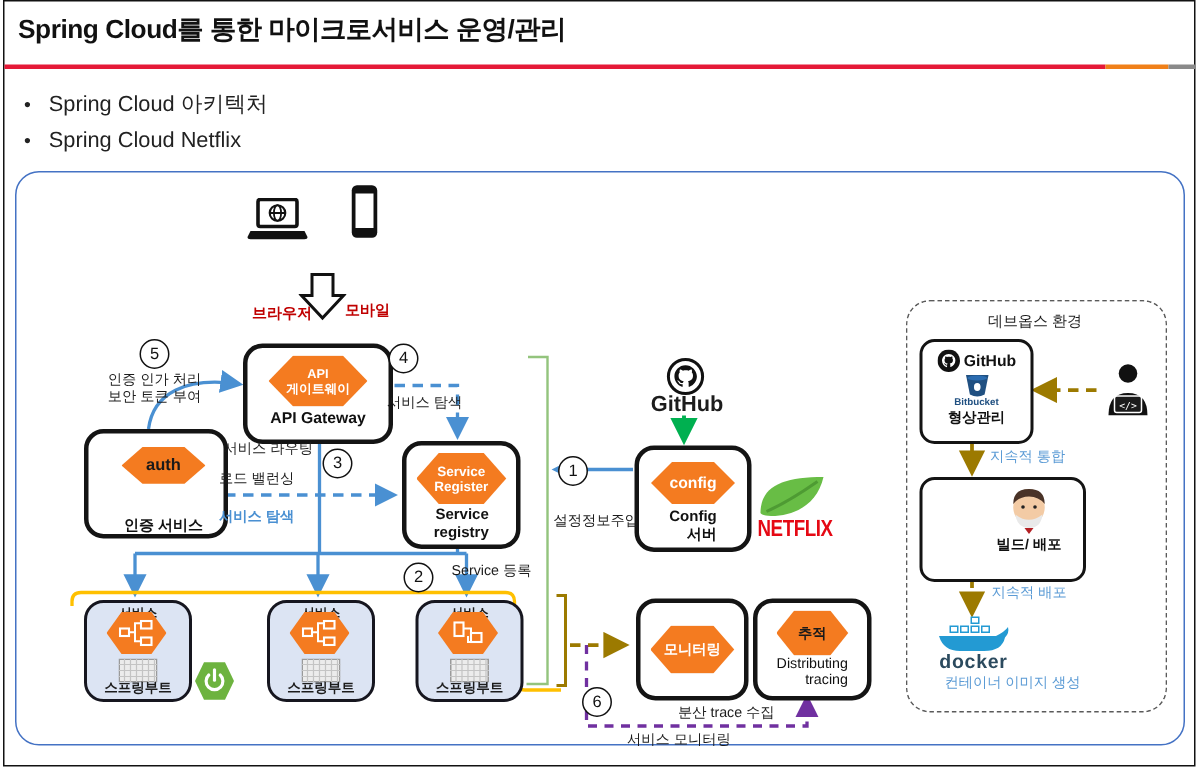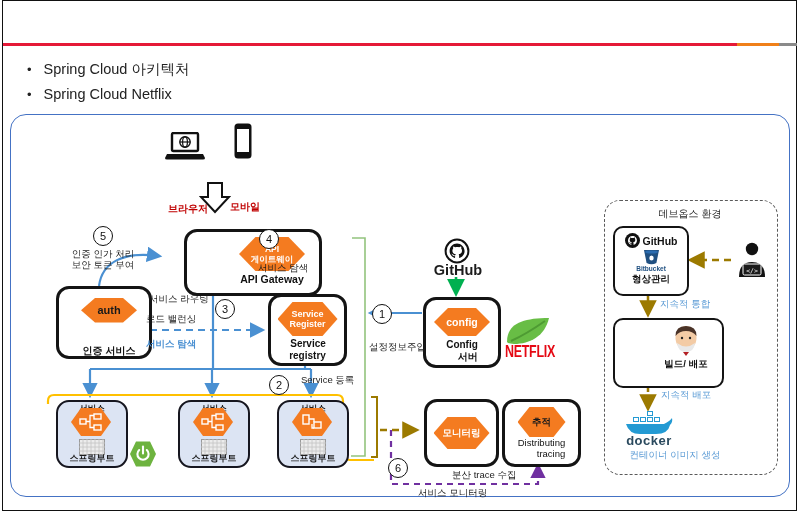--- a/index.html
+++ b/index.html
@@ -2,21 +2,21 @@
 <html><head>
 <meta charset="utf-8">
 <style>
   html,body{margin:0;padding:0;background:#fff;}
   .stage{position:relative;width:800px;height:517px;background:#fff;overflow:hidden;
          font-family:"Liberation Sans","DejaVu Sans",sans-serif;color:#111;}
   .frame{position:absolute;left:2px;top:0px;width:793px;height:509px;border:1.6px solid #111;}
   .abs{position:absolute;}
   .title{position:absolute;left:12px;top:7px;font-size:17.5px;font-weight:bold;letter-spacing:-0.3px;}
   .rule{position:absolute;top:43px;height:3px;}
-  .bullet{position:absolute;left:27px;font-size:14.5px;color:#222;}
+  .bullet{position:absolute;left:16px;font-size:14.5px;color:#222;}
   .bullet::before{content:"•";margin-right:12px;font-size:13px;}
   .panel{position:absolute;left:10px;top:114px;width:778px;height:381px;
          border:1.6px solid #4472c4;border-radius:16px;background:#fff;}
   .node{position:absolute;background:#fff;border:3px solid #141414;border-radius:13px;
         display:flex;flex-direction:column;align-items:center;}
   .svcnode{position:absolute;background:#dce4f3;border:2.5px solid #16161f;border-radius:13px;}
   .hex{background:#f47b20;clip-path:polygon(25% 0%,75% 0%,100% 50%,75% 100%,25% 100%,0% 50%);
        display:flex;flex-direction:column;align-items:center;justify-content:center;
        font-weight:bold;text-align:center;filter:drop-shadow(2px 2px 2px rgba(110,110,110,.45));}
   .num{position:absolute;width:18px;height:18px;border:1.5px solid #111;border-radius:50%;
@@ -31,20 +31,21 @@
   .devnode{position:absolute;background:#fff;border:2px solid #141414;border-radius:10px;
            display:flex;flex-direction:column;align-items:center;}
   svg{display:block;}
 </style>
 </head>
 <body>
 
 <div class="stage">
   <div class="frame"></div>
 
+  <div class="title">Spring Cloud를 통한 마이크로서비스 운영/관리</div>
   <div class="rule" style="left:3px;width:734px;background:#e51937;"></div>
   <div class="rule" style="left:737px;width:42px;background:#f08019;"></div>
   <div class="rule" style="left:779px;width:18px;background:#8a8a8a;"></div>
   <div class="bullet" style="top:60px;">Spring Cloud 아키텍처</div>
   <div class="bullet" style="top:86px;">Spring Cloud Netflix</div>
 
   <div class="panel"></div>
 
   <svg class="abs" style="left:0;top:0;" width="800" height="517" viewBox="0 0 800 517">
     <defs>
@@ -102,21 +103,21 @@
   <div class="lbl redtxt" style="left:168px;top:164px;font-size:10px;">브라우저</div>
   <svg class="abs" style="left:233px;top:122px;" width="20" height="38" viewBox="0 0 20 38">
     <rect x="1.5" y="1.5" width="17" height="35" rx="3.5" fill="#111"></rect>
     <rect x="4" y="7" width="12" height="23" fill="#fff"></rect>
   </svg>
   <div class="lbl redtxt" style="left:230px;top:162px;font-size:10px;">모바일</div>
   <svg class="abs" style="left:199px;top:182px;" width="32" height="32" viewBox="0 0 32 32">
     <polygon points="9,1 23,1 23,15 30,15 16,30 2,15 9,15" fill="#fff" stroke="#111" stroke-width="2"></polygon>
   </svg>
 
-  <div class="node" style="left:184px;top:229px;width:94px;height:61px;padding-left:38px;">
+  <div class="node" style="left:162px;top:229px;width:94px;height:61px;">
     <div class="hex" style="width:66px;height:34px;margin-top:5px;font-size:8.5px;color:#fff;line-height:10px;">
       <span>API</span>
       <span>게이트웨이</span>
     </div>
     <div class="nodelabel" style="margin-top:3px;">API Gateway</div>
   </div>
 
   <div class="node" style="left:56px;top:286px;width:80px;height:67px;padding-left:10px;">
     <div class="hex" style="width:56px;height:30px;margin-top:9px;font-size:11px;color:#1a1a1a;">
       <span>auth</span>

